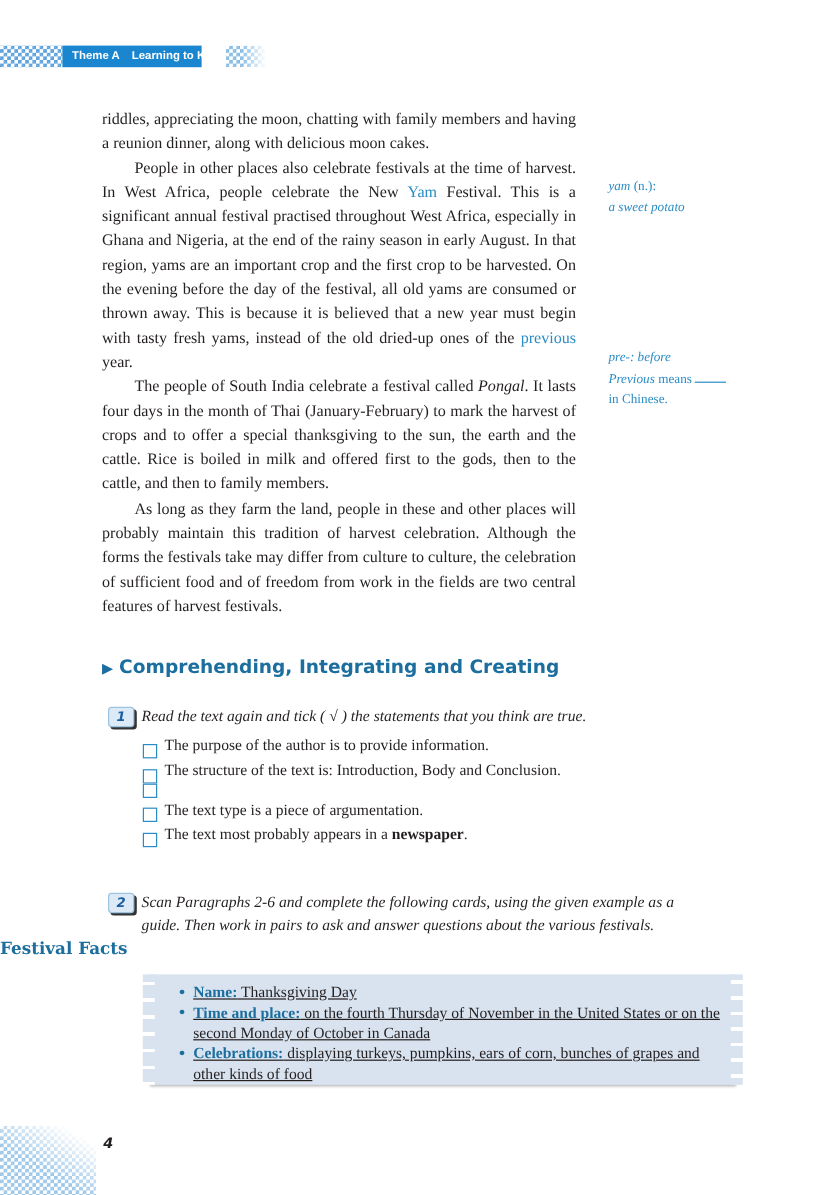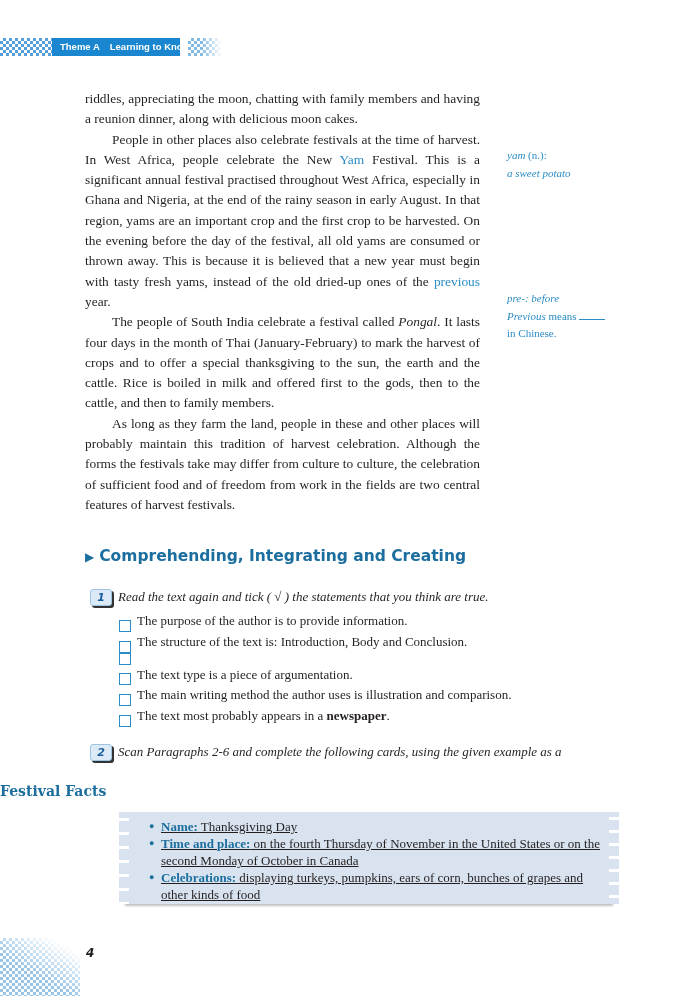--- a/index.html
+++ b/index.html
@@ -5,21 +5,21 @@
   html, body { margin: 0; padding: 0; background: #ffffff; }
   body { width: 700px; height: 996px; position: relative; overflow: hidden;
          font-family: "Liberation Serif", "DejaVu Serif", serif; color: #231f20; }
 
   
   .hdr { position: absolute; top: 38px; left: 0; height: 18px; width: 240px; }
   .hdr .checker { position: absolute; top: 0; left: 0; width: 52px; height: 18px;
     background-image: linear-gradient(45deg, #3a8fd4 25%, transparent 25%, transparent 75%, #3a8fd4 75%),
                       linear-gradient(45deg, #3a8fd4 25%, transparent 25%, transparent 75%, #3a8fd4 75%);
     background-size: 6px 6px; background-position: 0 0, 3px 3px; opacity: .85; }
-  .hdr .bar { position: absolute; top: 0; left: 52px; width: 128px; height: 18px; background: #1a86cf;
+  .hdr .bar { position: absolute; top: 0; left: 52px; width: 116px; height: 18px; background: #1a86cf;
     color: #fff; font-family: "Liberation Sans", "DejaVu Sans", sans-serif; font-weight: bold;
     font-size: 9.5px; line-height: 18px; padding-left: 8px; box-sizing: border-box; white-space: nowrap; }
   .hdr .bar span + span { margin-left: 10px; }
   .hdr .checker2 { position: absolute; top: 0; left: 188px; width: 34px; height: 18px;
     background-image: linear-gradient(45deg, #5aa3dc 25%, transparent 25%, transparent 75%, #5aa3dc 75%),
                       linear-gradient(45deg, #5aa3dc 25%, transparent 25%, transparent 75%, #5aa3dc 75%);
     background-size: 6px 6px; background-position: 0 0, 3px 3px; opacity: .75;
     -webkit-mask-image: linear-gradient(90deg, #000 40%, transparent 100%);
     mask-image: linear-gradient(90deg, #000 40%, transparent 100%); }
 
@@ -123,31 +123,28 @@
     </li>
     <li>
       <span class="cbox"></span>
     </li>
     <li>
       <span class="cbox"></span>
       <span><span style="white-space: pre;">The text type is a piece of argumentation.</span></span>
     </li>
     <li>
       <span class="cbox"></span>
-      <span><span style="white-space: pre;">The main writing method the author uses is illustration and comparison.</span></span>
-    </li>
-    <li>
-      <span class="cbox"></span>
       <span><span style="white-space: pre;">The text most probably appears in a </span><b>newspaper</b><span>.</span></span>
     </li>
   </ul>
 
 <div class="badge" style="left:90px; top:744px">2</div>
 <div class="task" style="left:118px; top:742px; width:500px; text-align:justify">
   <div style="white-space:nowrap">Scan Paragraphs 2-6 and complete the following cards, using the given example as a</div>
+  <div style="white-space:nowrap">guide. Then work in pairs to ask and answer questions about the various festivals.</div>
 </div>
 
 <div class="ff-title">Festival Facts</div>
 
 <div class="card">
   <div class="edge-l"></div>
   <div class="edge-r"></div>
   <ul>
     <li><span class="k">Name:</span><span> Thanksgiving Day</span></li>
     <li><span class="k">Time and place:</span><span> on the fourth Thursday of November in the United States or on the second Monday of October in Canada</span></li>

